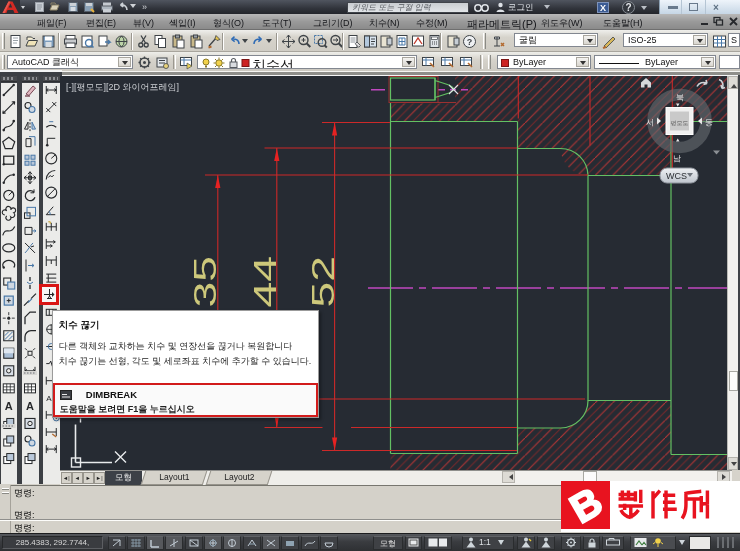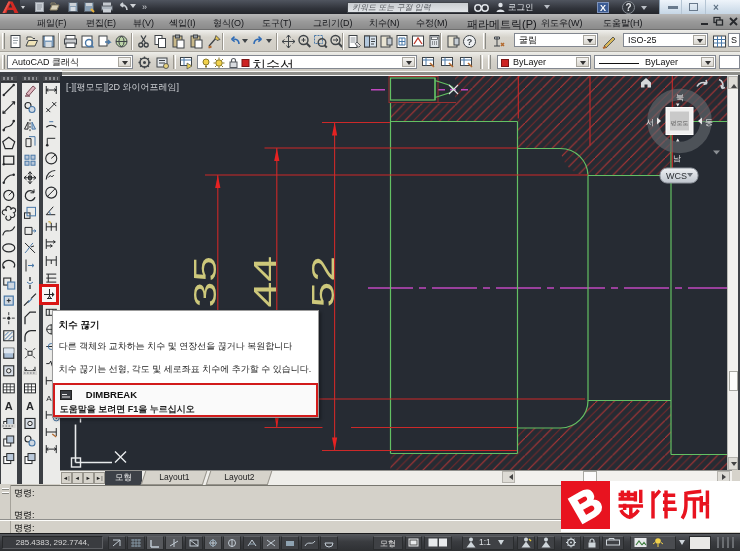--- a/index.html
+++ b/index.html
@@ -793,21 +793,21 @@
 <div class="abs" style="left:689px;top:535.5px;width:22px;height:14px;background:#e9e9e7;border:1px solid #2a2c2e;"></div>
 <div class="abs" style="left:717px;top:537px;width:18px;height:11px;background:repeating-linear-gradient(90deg,#6a6d71 0 2px,transparent 2px 5px);"></div>
 <div class="abs" style="left:39px;top:284px;width:20px;height:21px;border:3px solid #d91515;background:#f7f7f7;"></div>
 <svg class="abs" style="left:43px;top:288px" width="13" height="13" viewBox="0 0 13 13">
       <path d="M1,6.5 h10 M6.5,1 v7 M4,10.5 h5 M6.5,8 l-1.5,2.5 h3 Z" stroke="#26282b" fill="none"></path>
       <path d="M9,4 l2.5,2.5 -2.5,2.5" fill="#26282b"></path>
     </svg>
 <div class="abs" style="left:51.8px;top:310.2px;width:267px;height:107.5px;background:#fff;border:1px solid #9b9b9b;box-shadow:2px 2px 3px rgba(0,0,0,0.35);">
 <div class="abs" style="left:6px;top:8px;font-size:9.5px;font-weight:bold;color:#111;">치수 끊기</div>
 <div class="abs" style="left:6px;top:29px;font-size:9px;color:#222;white-space:nowrap;">다른 객체와 교차하는 치수 및 연장선을 끊거나 복원합니다</div>
-<div class="abs" style="left:6px;top:52px;font-size:9px;color:#222;white-space:nowrap;">치수 끊기는 선형, 각도 및 세로좌표 치수에 추가할 수 있습니다.</div>
+<div class="abs" style="left:6px;top:44px;font-size:9px;color:#222;white-space:nowrap;">치수 끊기는 선형, 각도 및 세로좌표 치수에 추가할 수 있습니다.</div>
 <div class="abs" style="left:0;top:72px;width:265px;height:33.5px;background:#fafafa;border:2px solid #d21b1b;">
   <svg class="abs" style="left:5px;top:5px" width="12" height="10" viewBox="0 0 12 10">
           <rect x="0.5" y="0.5" width="11" height="9" fill="#3a3d42" stroke="#222"></rect>
           <path d="M2,7 h8 M2,4.5 h5" stroke="#e8e8e8"></path>
         </svg>
   <div class="abs" style="left:21px;top:4px;font-size:9.5px;font-weight:bold;color:#111;padding-left:10px;">DIMBREAK</div>
   <div class="abs" style="left:5px;top:18px;font-size:9px;color:#222;font-weight:bold;">도움말을 보려면 F1을 누르십시오</div>
 </div>
 </div>
 </div>

